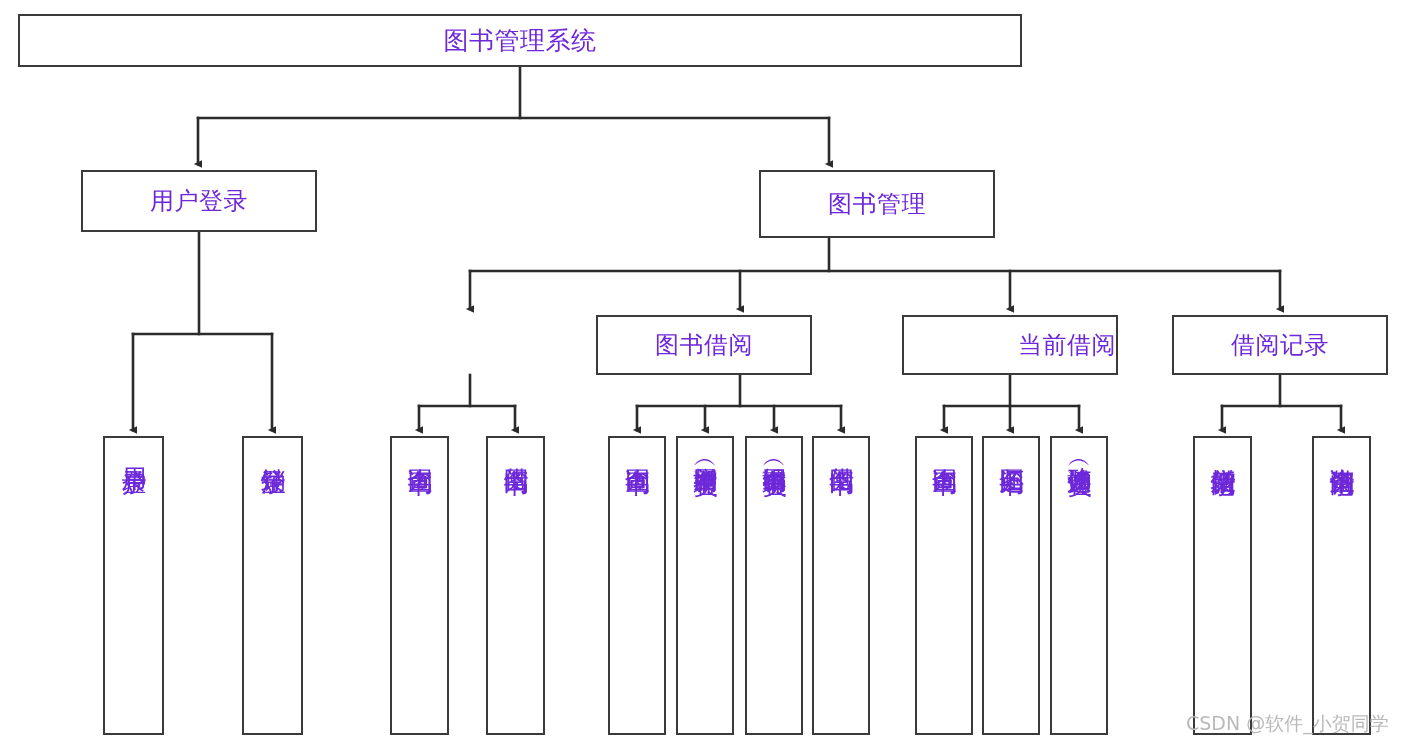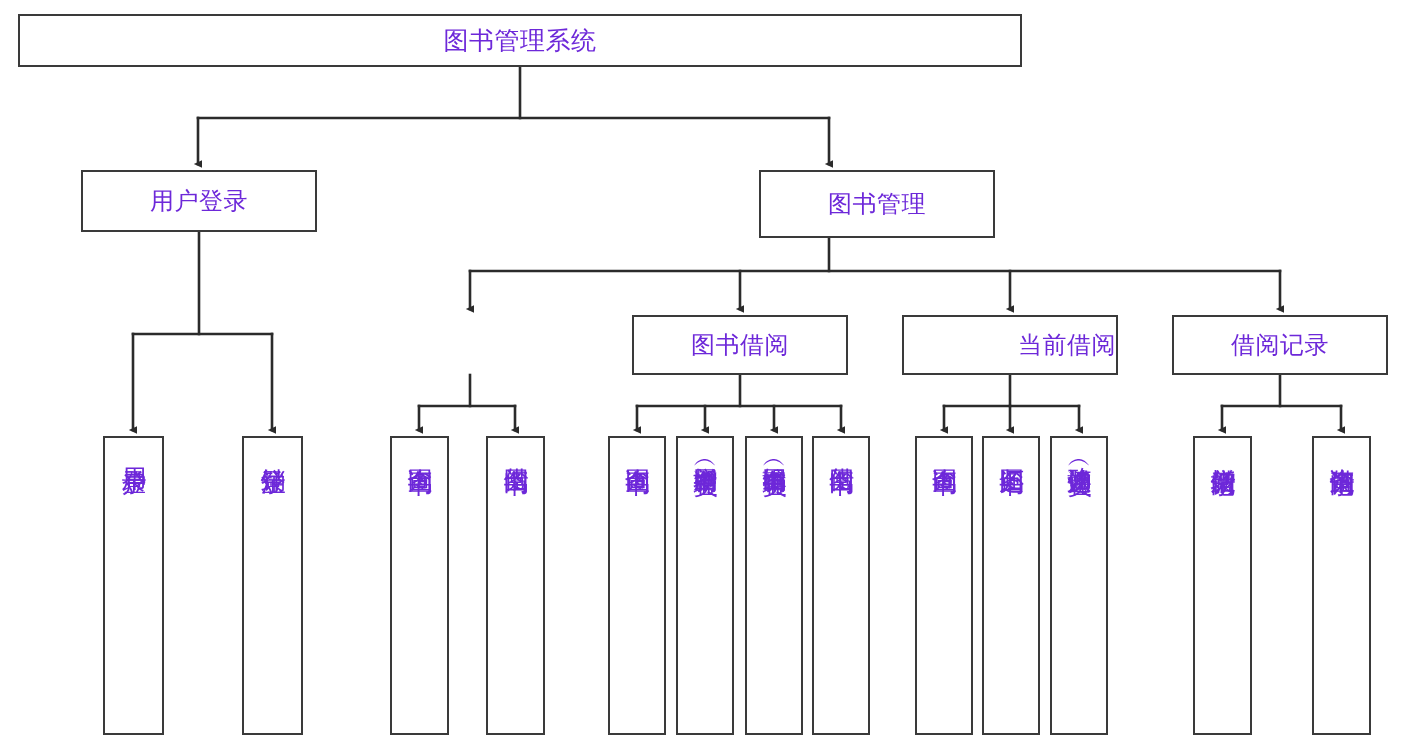--- a/index.html
+++ b/index.html
@@ -138,21 +138,21 @@
     <span class="node-label">图书管理系统</span>
   </div>
 
   <div class="node horiz" style="left:81px; top:170px; width:236px; height:62px;">
     <span class="node-label">用户登录</span>
   </div>
   <div class="node horiz" style="left:711px; top:170px; width:236px; height:68px;margin-left:48px;">
     <span class="node-label">图书管理</span>
   </div>
 
-  <div class="node horiz" style="left:632px; top:315px; width:216px; height:60px;">
+  <div class="node horiz" style="left:596px; top:315px; width:216px; height:60px;">
     <span class="node-label">图书借阅</span>
   </div>
   <div class="node horiz" style="left:902px; top:315px; width:216px; height:60px;justify-content:flex-end;">
     <span class="node-label">当前借阅</span>
   </div>
   <div class="node horiz" style="left:1172px; top:315px; width:216px; height:60px;">
     <span class="node-label">借阅记录</span>
   </div>
 
   <div class="node vert" style="left:103px; top:436px; width:61px; height:299px;">
@@ -192,14 +192,15 @@
     <span class="node-label">确认归还（管理员）</span>
   </div>
 
   <div class="node vert" style="left:1193px; top:436px; width:59px; height:299px;">
     <span class="node-label">新增借阅记录</span>
   </div>
   <div class="node vert" style="left:1312px; top:436px; width:59px; height:299px;">
     <span class="node-label">查询借阅记录</span>
   </div>
 
+  <div id="watermark">CSDN @软件_小贺同学</div>
 
 </div>
 
 </body></html>

